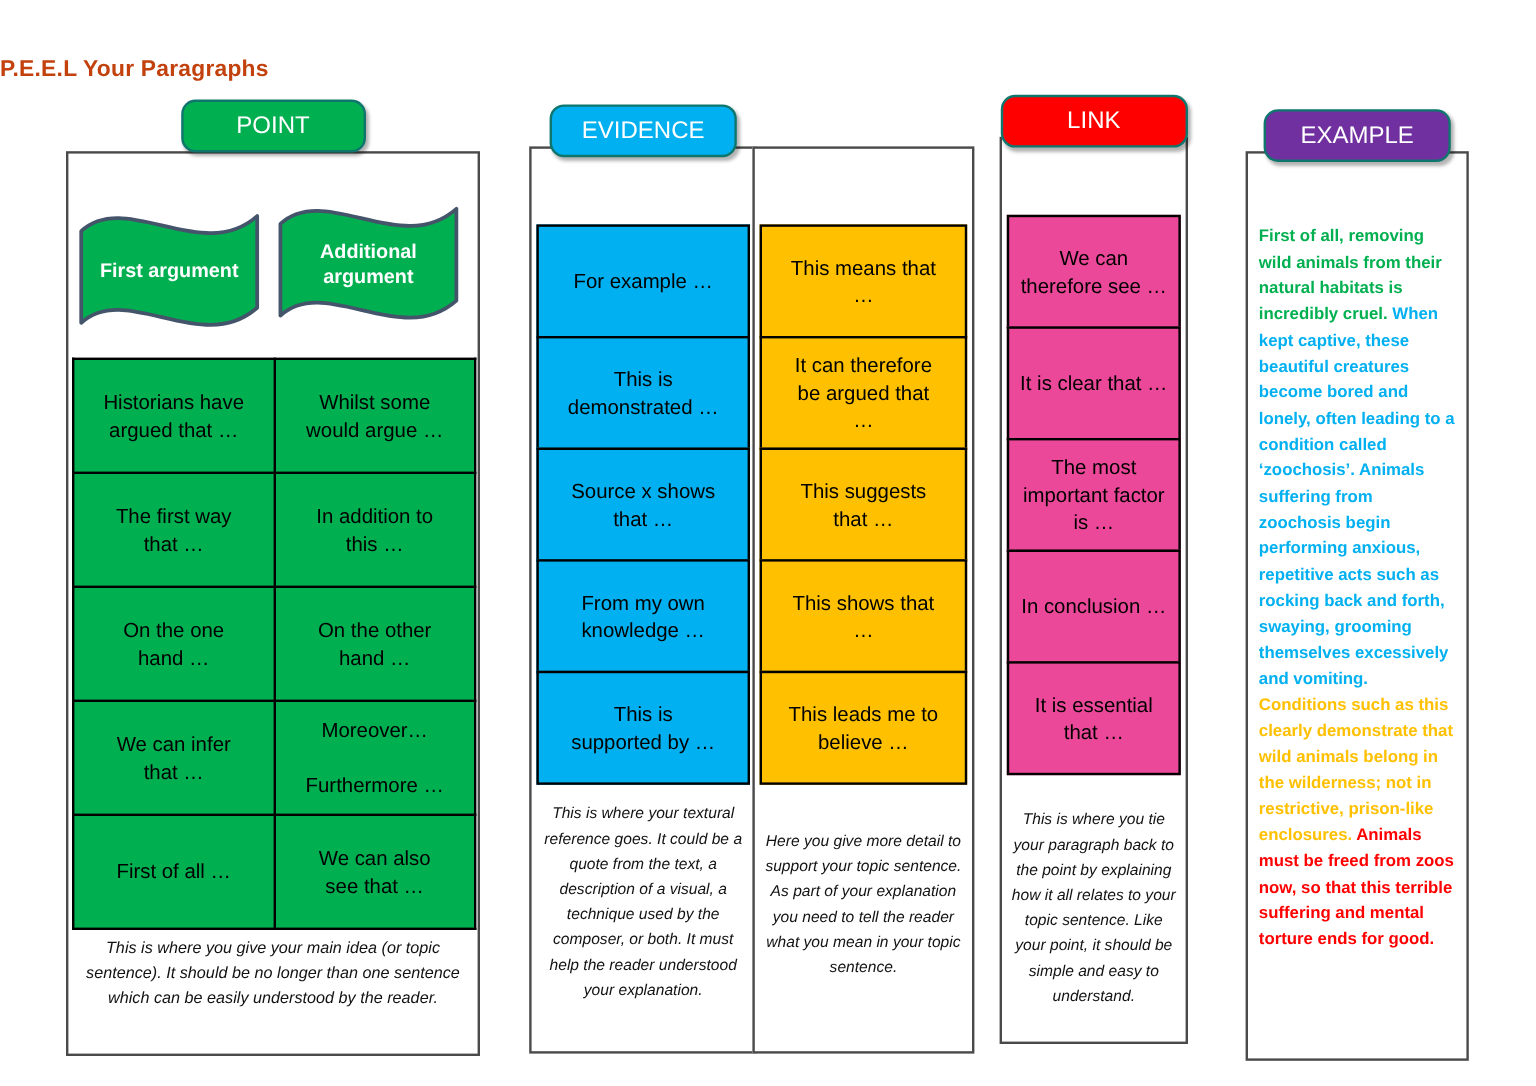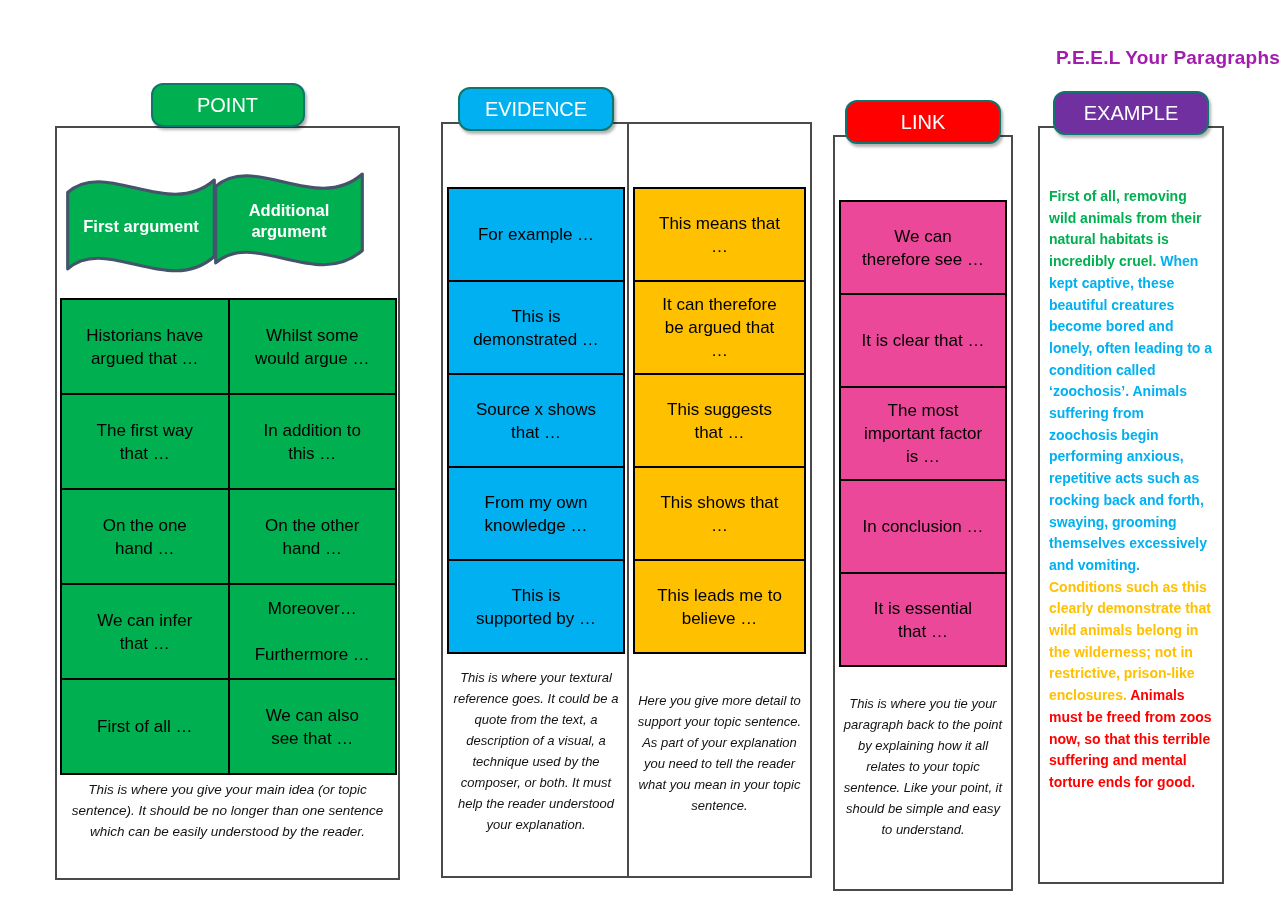--- a/index.html
+++ b/index.html
@@ -10,36 +10,36 @@
     background: #ffffff;
     font-family: "Liberation Sans", sans-serif;
     color: #000;
     overflow: hidden;
   }
   .title {
     position: absolute;
     top: 47px; left: 0;
     width: 1280px;
     margin: 0;
-    text-align: right;
+    text-align: left;
     font-size: 19px;
     font-weight: bold;
-    color: #a21caf;
+    color: #c2410c;
     letter-spacing: 0.2px;
   }
   .col {
     position: absolute;
     background: #fff;
     border: 2px solid #4a4a4a;
     box-sizing: border-box;
   }
   .col-point    { left: 55px;   top: 126px; width: 345px; height: 754px; }
   .col-evidence { left: 441px;  top: 122px; width: 190px; height: 756px; }
   .col-explain  { left: 627px;  top: 122px; width: 185px; height: 756px; }
-  .col-link     { left: 833px;  top: 135px; width: 180px; height: 756px; }
+  .col-link     { left: 833px;  top: 114px; width: 157px; height: 756px; }
   .col-example  { left: 1038px; top: 126px; width: 186px; height: 758px; }
 
   .badge {
     position: absolute;
     left: 50%;
     transform: translateX(-50%);
     top: -37px;
     width: 152px;
     height: 40px;
     line-height: 40px;
@@ -55,21 +55,21 @@
   .badge-point  { top: -45px; width: 150px; background: #00B050; }
   .badge-blue   { background: #00B0F0; }
   .badge-yellow { background: #FFC000; }
   .badge-red    { background: #FF0000; }
   .badge-purple { background: #7030A0; }
 
   
   .flags { position: absolute; top: 16px; left: 0; width: 100%; height: 160px; }
   .flag  { position: absolute; width: 156px; height: 145px; }
   .flag-1 { left: 6px;  top: 8px; }
-  .flag-2 { left: 154px; top: 2px; }
+  .flag-2 { left: 172px; top: 2px; }
   .flag svg { width: 100%; height: 100%; display: block; }
   .flag-label {
     position: absolute; left: 0; right: 0; top: 4px; bottom: 0;
     display: flex; align-items: center; justify-content: center;
     color: #fff; font-weight: bold; font-size: 16.5px;
     text-align: center; white-space: pre-line; line-height: 21px;
     padding: 0 16px;
   }
 
   

